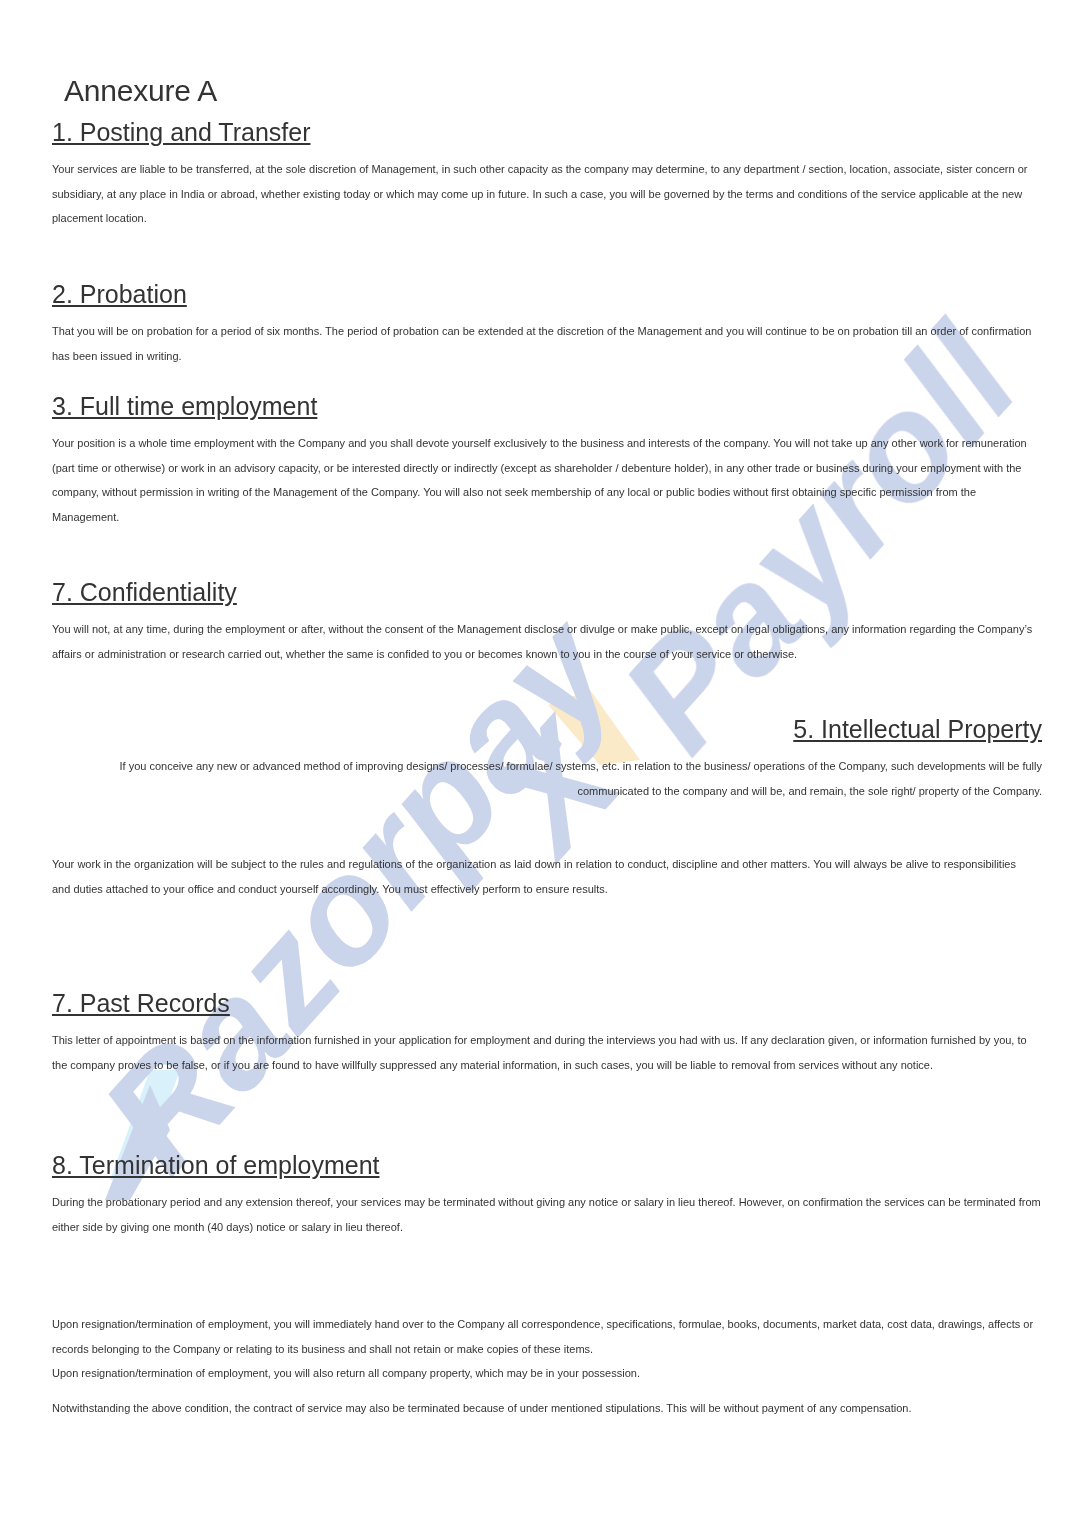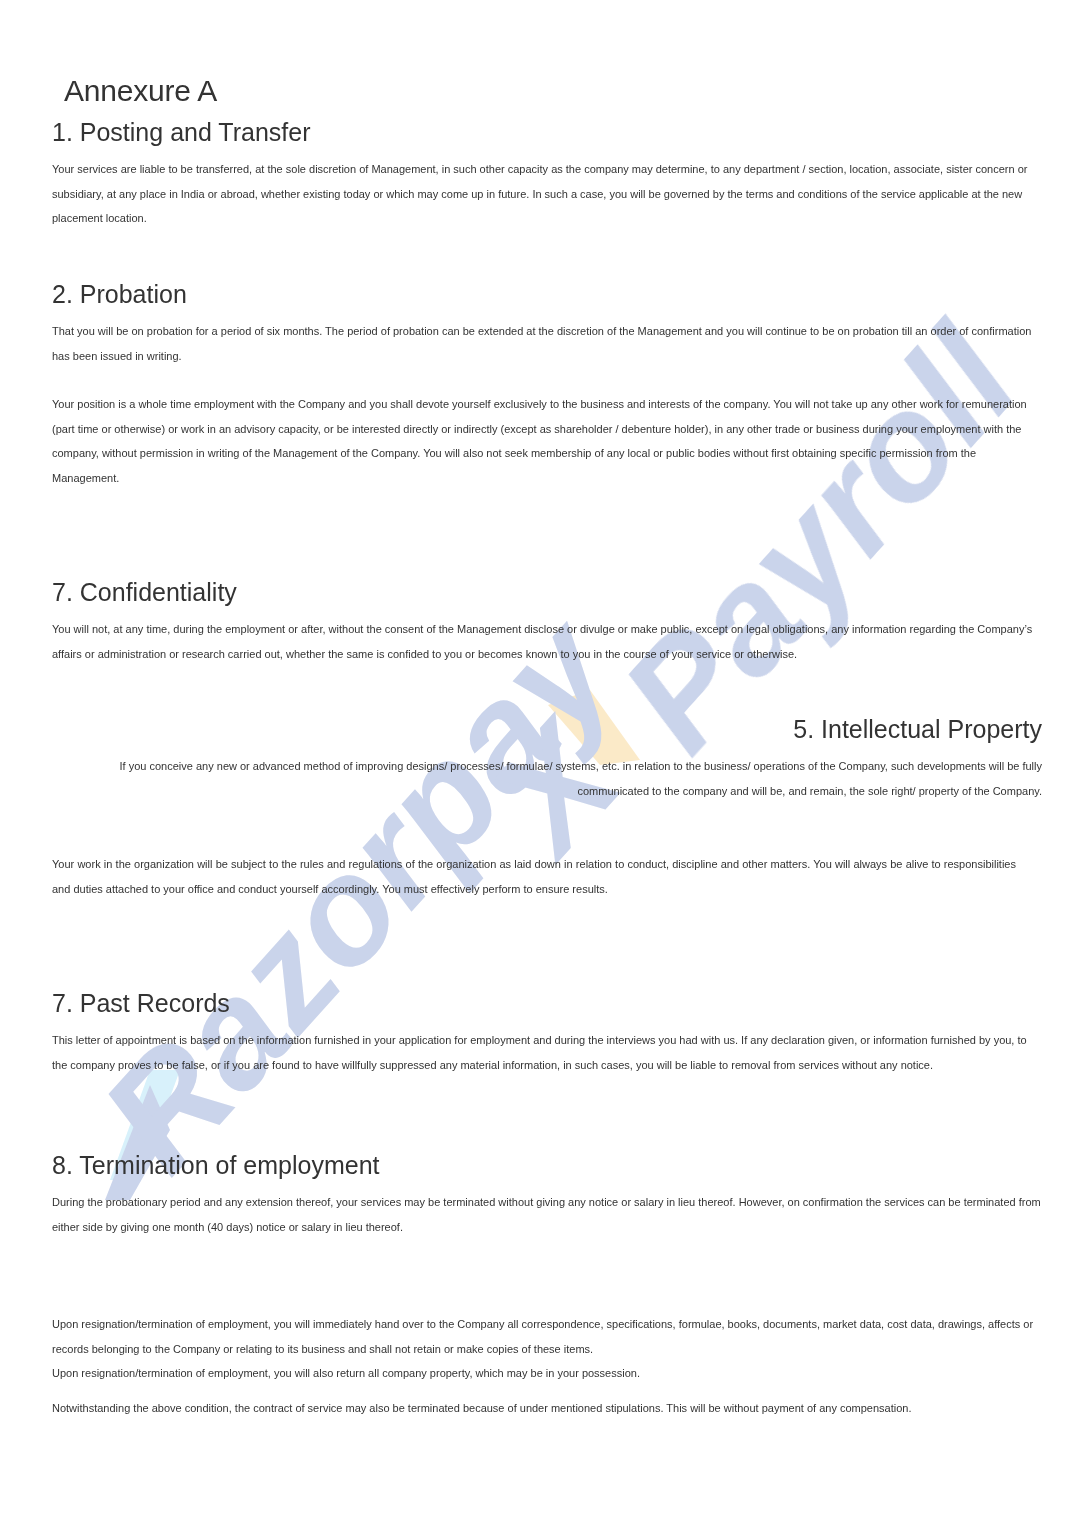--- a/index.html
+++ b/index.html
@@ -2,21 +2,21 @@
 <html><head>
 <meta charset="utf-8">
 <style>
   html, body { margin:0; padding:0; background:#ffffff; }
   body { width:1087px; height:1536px; position:relative; overflow:hidden;
          font-family:"Liberation Sans", sans-serif; color:#333333; }
   .page { position:absolute; left:52px; top:0; width:990px; }
   .watermark { position:absolute; left:0; top:0; width:1087px; height:1536px; pointer-events:none; z-index:0; }
   .content { position:relative; z-index:1; }
   h1 { font-weight:normal; font-size:30px; margin:12px; position:absolute; top:62px; left:0; color:#333; letter-spacing:-0.2px;}
-  h2 { font-weight:normal; font-size:25px; margin:0; color:#333; }
+  h2 { font-weight:normal; font-size:25px; margin:0; color:#333;text-decoration:underline; }
   p { font-size:11px; line-height:24.6px; margin:0; color:#333; }
   .sec { position:absolute; left:0; width:990px; }
   .sec h2 { margin-bottom:10px; }
   .justify p { text-align:justify; }
   .para { position:absolute; left:0; width:990px; }
 </style>
 </head>
 <body>
 
 <svg class="watermark" viewBox="0 0 1087 1536" xmlns="http://www.w3.org/2000/svg">
@@ -39,20 +39,21 @@
     <h2>1. Posting and Transfer</h2>
     <p>Your services are liable to be transferred, at the sole discretion of Management, in such other capacity as the company may determine, to any department / section, location, associate, sister concern or subsidiary, at any place in India or abroad, whether existing today or which may come up in future. In such a case, you will be governed by the terms and conditions of the service applicable at the new placement location.</p>
   </div>
 
   <div class="sec" style="top:280px;">
     <h2>2. Probation</h2>
     <p>That you will be on probation for a period of six months. The period of probation can be extended at the discretion of the Management and you will continue to be on probation till an order of confirmation has been issued in writing.</p>
   </div>
 
   <div class="sec" style="top:392px;">
+    <h2>3. Full time employment</h2>
     <p>Your position is a whole time employment with the Company and you shall devote yourself exclusively to the business and interests of the company. You will not take up any other work for remuneration (part time or otherwise) or work in an advisory capacity, or be interested directly or indirectly (except as shareholder / debenture holder), in any other trade or business during your employment with the company, without permission in writing of the Management of the Company. You will also not seek membership of any local or public bodies without first obtaining specific permission from the Management.</p>
   </div>
 
   <div class="sec" style="top:578px;">
     <h2>7. Confidentiality</h2>
     <p>You will not, at any time, during the employment or after, without the consent of the Management disclose or divulge or make public, except on legal obligations, any information regarding the Company’s affairs or administration or research carried out, whether the same is confided to you or becomes known to you in the course of your service or otherwise.</p>
   </div>
 
   <div class="sec" style="top:715px;text-align:right;">
     <h2>5. Intellectual Property</h2>

